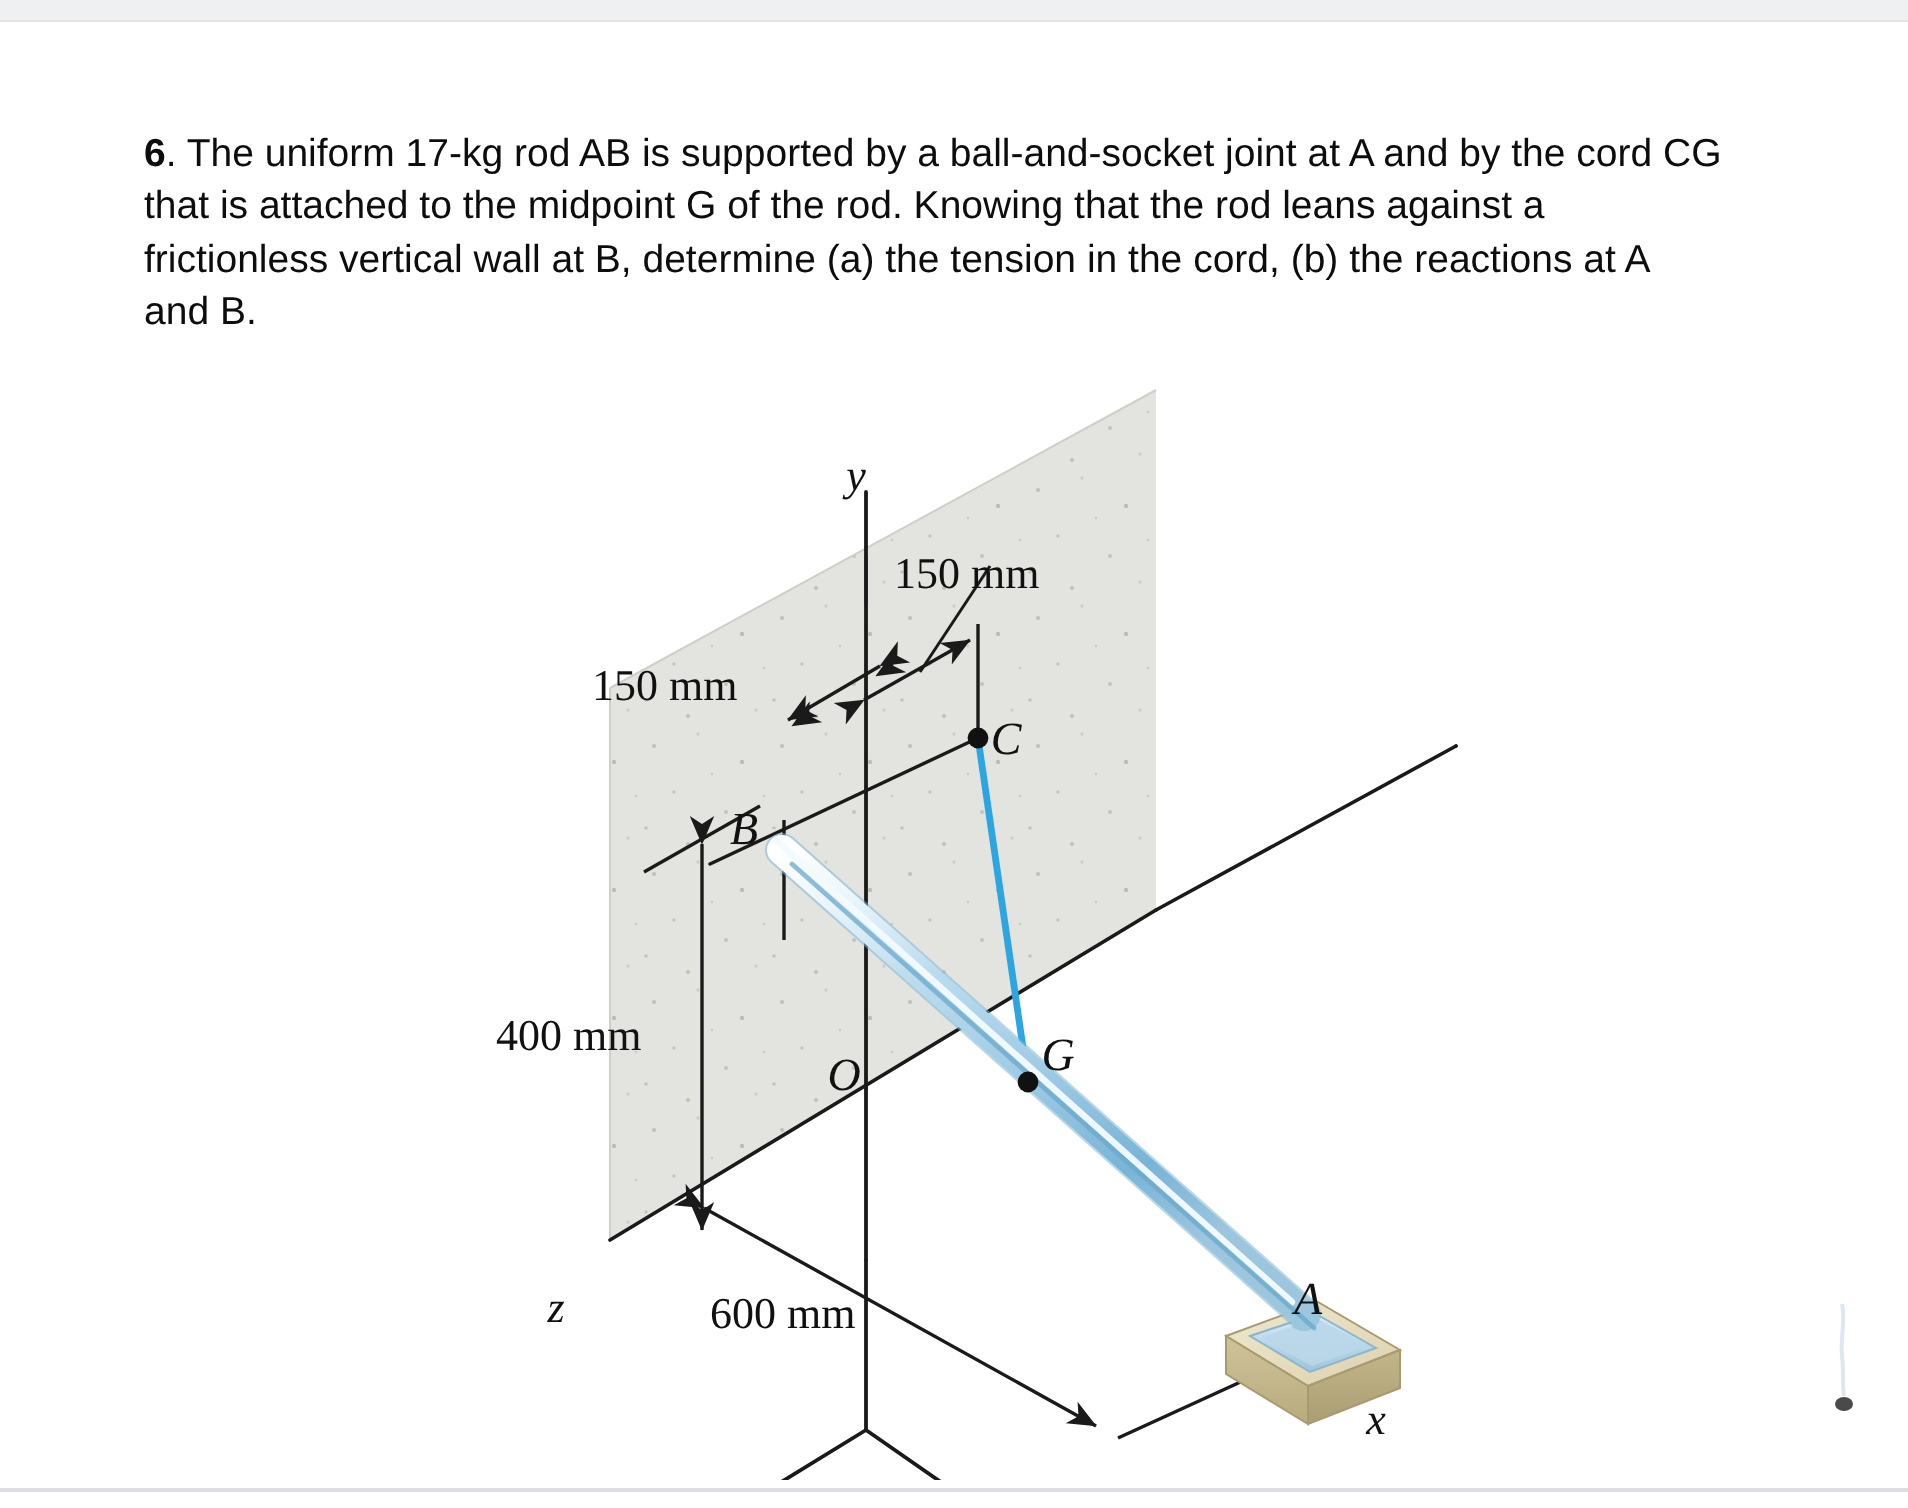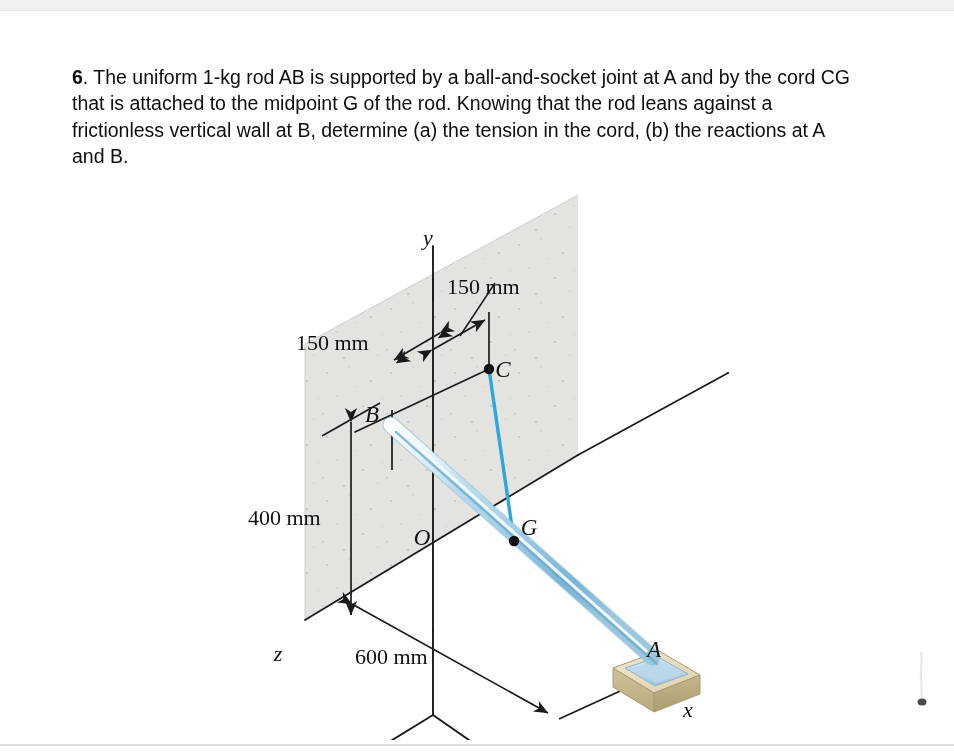--- a/index.html
+++ b/index.html
@@ -77,21 +77,21 @@
   }
 </style>
 </head>
 <body>
 
 <div id="page">
 
   <div class="top-band"></div>
 
   <p id="problem-text">
-    <span class="num">6</span><span>. </span><span>The uniform 1-kg rod AB is supported by a ball-and-socket joint at A and by the cord CG that is attached to the midpoint G of the rod. Knowing that the rod leans against a frictionless vertical wall at B, determine (a) the tension in the cord, (b) the reactions at A and B.</span>
+    <span class="num">6</span><span>. </span><span>The uniform 17-kg rod AB is supported by a ball-and-socket joint at A and by the cord CG that is attached to the midpoint G of the rod. Knowing that the rod leans against a frictionless vertical wall at B, determine (a) the tension in the cord, (b) the reactions at A and B.</span>
   </p>
 
   <div id="figure-wrap">
     <svg class="fig" width="954" height="570" viewBox="0 0 954 570" xmlns="http://www.w3.org/2000/svg">
       <defs>
         <linearGradient id="rodGrad" x1="0" y1="0" x2="0.35" y2="1">
           <stop offset="0%" stop-color="#ffffff"></stop>
           <stop offset="14%" stop-color="#e9f4fb"></stop>
           <stop offset="32%" stop-color="#bcdcee"></stop>
           <stop offset="58%" stop-color="#9ecbe4"></stop>

